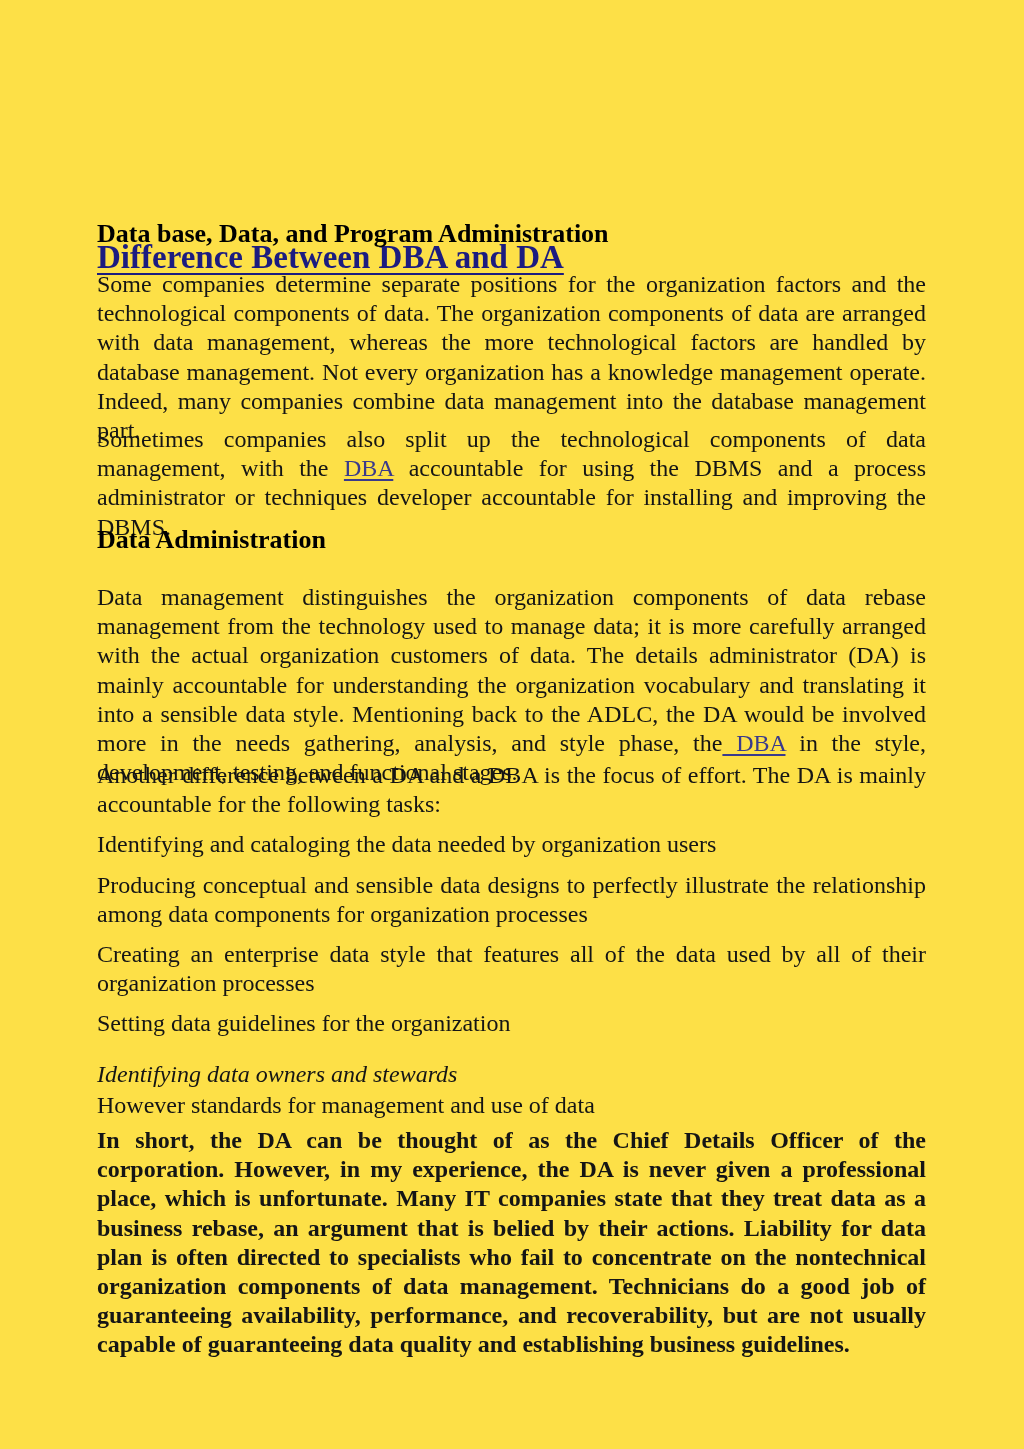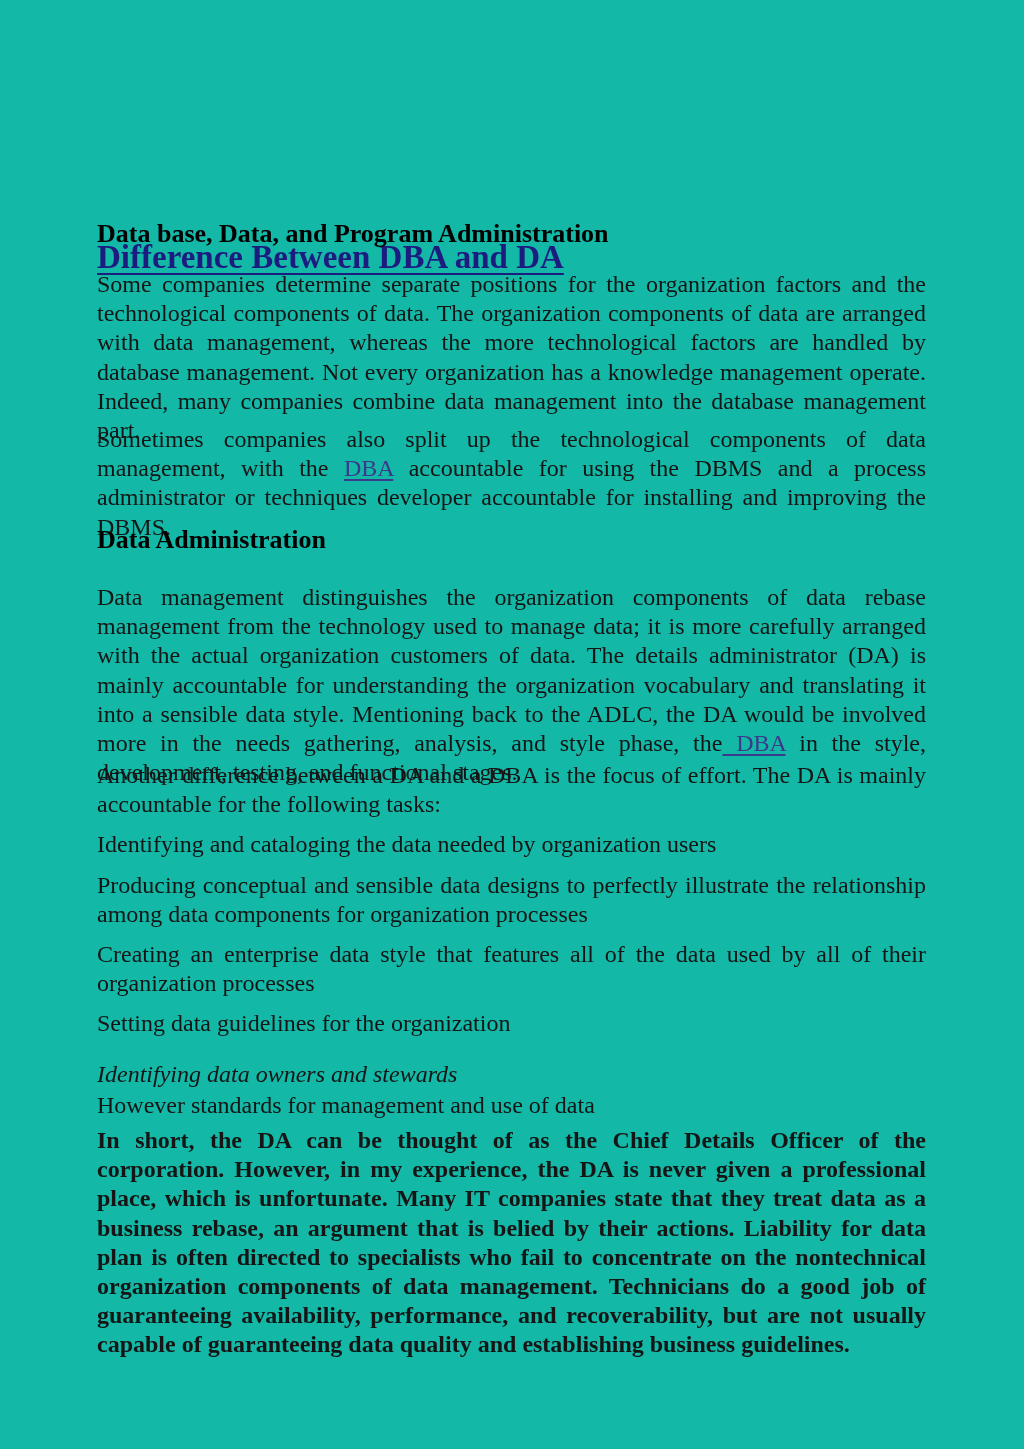--- a/index.html
+++ b/index.html
@@ -15,21 +15,21 @@
     color: #000000;
     -webkit-font-smoothing: antialiased;
   }
 
   .page {
     position: relative;
     width: 1024px;
     height: 1449px;
     box-sizing: border-box;
     padding: 0;
-    background: #14b8a6;
+    background: #fde047;
     overflow: hidden;
   }
 
   
   .doc-title {
     margin: 0;
     padding: 0;
     position: relative;
     top: 117px;
     font-size: 33px;

